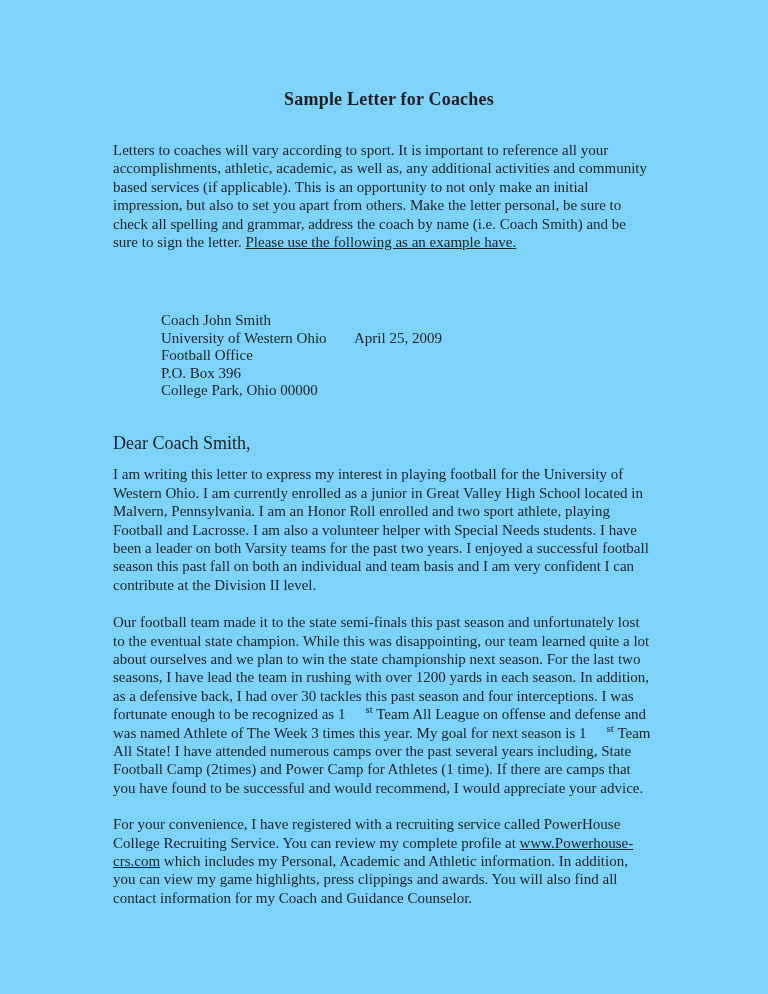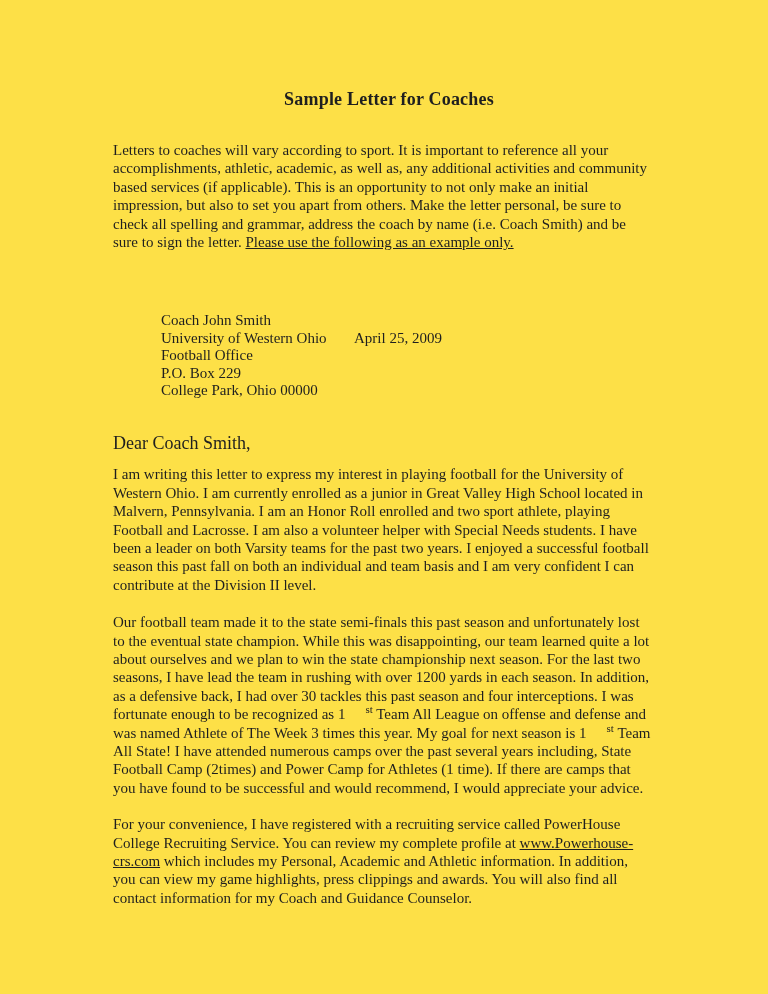--- a/index.html
+++ b/index.html
@@ -4,21 +4,21 @@
 <style>
   html, body {
     margin: 0;
     padding: 0;
     background: #ffffff;
   }
   .page {
     position: relative;
     width: 768px;
     height: 994px;
-    background: #fde047;
+    background: #7dd3fc;
     overflow: hidden;
     font-family: "Liberation Serif", "DejaVu Serif", serif;
     color: #1f1f1f;
   }
   .content {
     position: absolute;
     left: 113px;
     top: 88px;
     width: 552px;
   }
@@ -77,29 +77,29 @@
   <div class="content">
 
     <h1 class="doc-title">Sample Letter for Coaches</h1>
 
     <div class="para intro">
         <div class="line"><span>Letters to coaches will vary according to sport. It is important to reference all your</span></div>
         <div class="line"><span>accomplishments, athletic, academic, as well as, any additional activities and community</span></div>
         <div class="line"><span>based services (if applicable). This is an opportunity to not only make an initial</span></div>
         <div class="line"><span>impression, but also to set you apart from others. Make the letter personal, be sure to</span></div>
         <div class="line"><span>check all spelling and grammar, address the coach by name (i.e. Coach Smith) and be</span></div>
-        <div class="line"><span>sure to sign the letter. </span><span class="u">Please use the following as an example only.</span></div>
+        <div class="line"><span>sure to sign the letter. </span><span class="u">Please use the following as an example have.</span></div>
       </div>
 
     <div class="address-block">
       <div>
           <div class="line"><span>Coach John Smith</span></div>
           <div class="line"><span>University of Western Ohio</span></div>
           <div class="line"><span>Football Office</span></div>
-          <div class="line"><span>P.O. Box 229</span></div>
+          <div class="line"><span>P.O. Box 396</span></div>
           <div class="line"><span>College Park, Ohio 00000</span></div>
         </div>
       <span class="letter-date">April 25, 2009</span>
     </div>
 
     <div class="salutation">Dear Coach Smith,</div>
 
     <div class="para body-para-1">
         <div class="line"><span>I am writing this letter to express my interest in playing football for the University of</span></div>
         <div class="line"><span>Western Ohio. I am currently enrolled as a junior in Great Valley High School located in</span></div>

